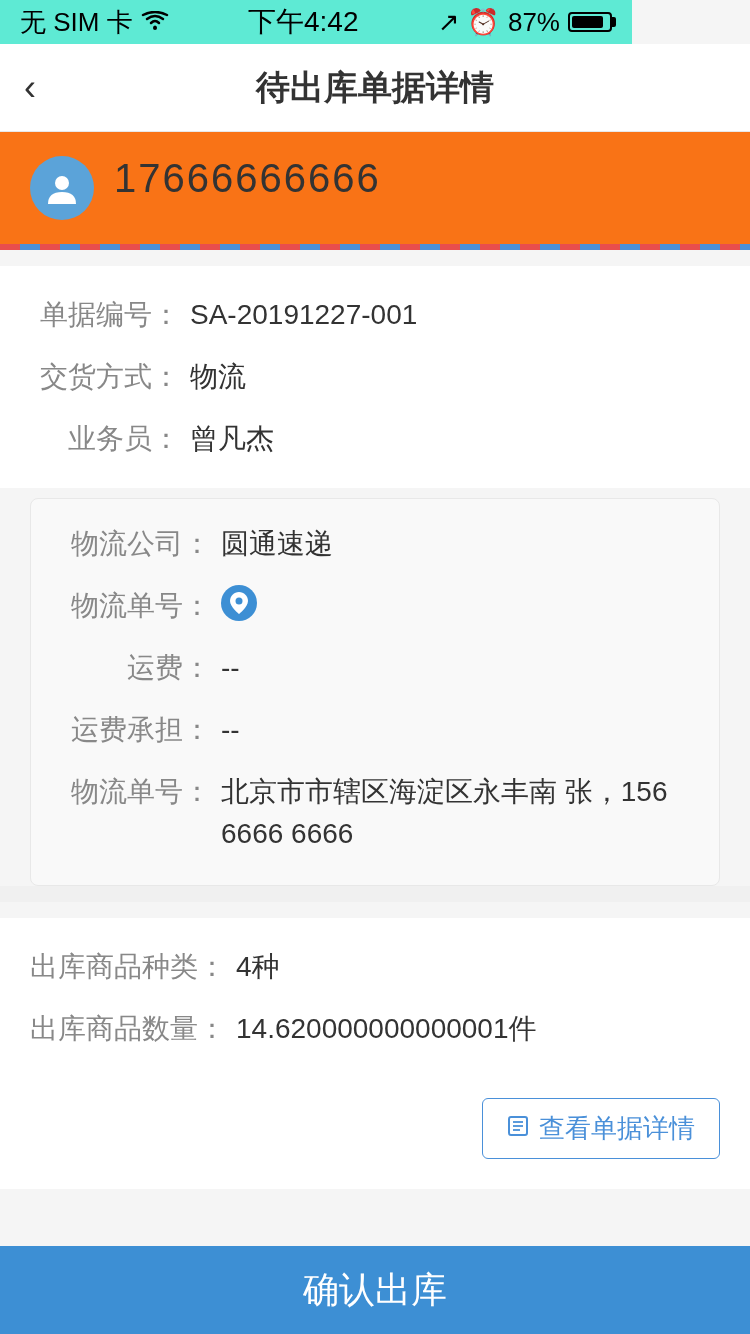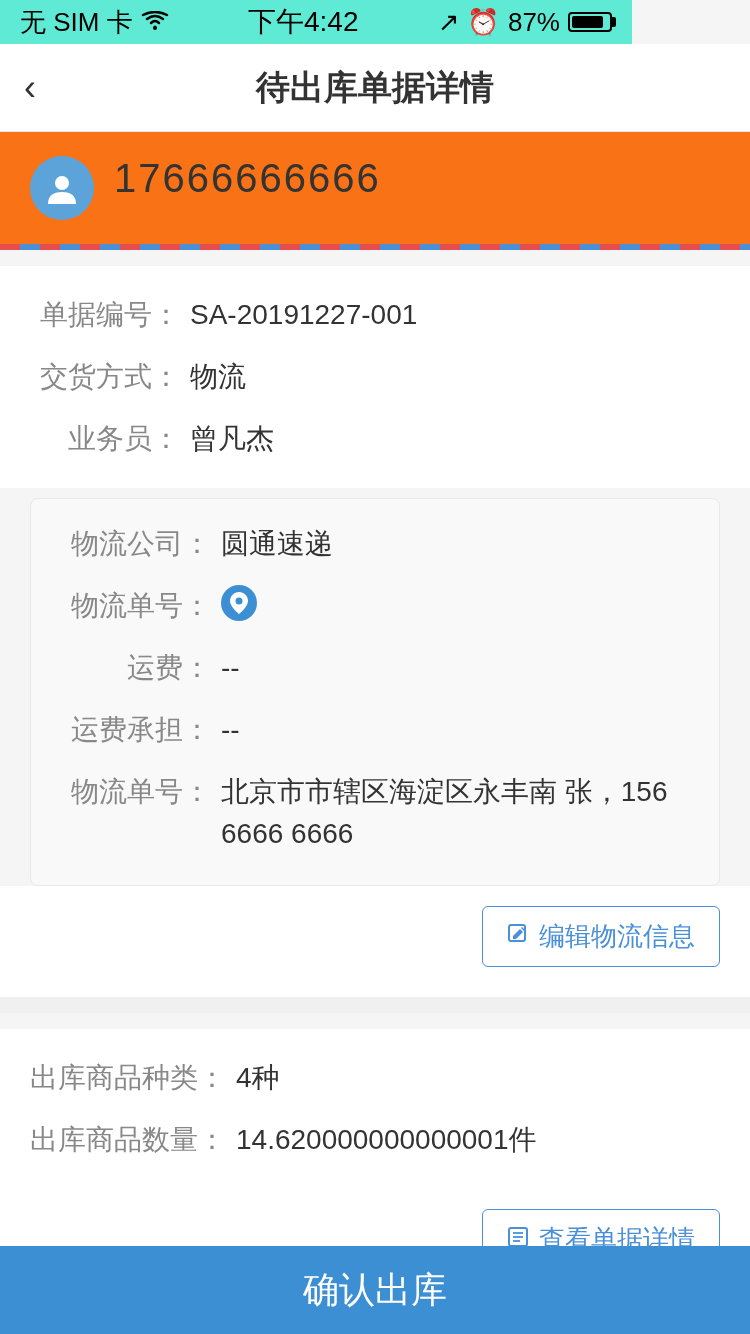--- a/index.html
+++ b/index.html
@@ -309,32 +309,20 @@
     <div class="info-row">
       <span class="info-label">运费承担：</span>
       <span class="info-value">--</span>
     </div>
     <div class="info-row">
       <span class="info-label">物流单号：</span>
       <span class="info-value address">北京市市辖区海淀区永丰南  张，156 6666 6666</span>
     </div>
   </div>
 
-  <div class="edit-btn" style="background:#fff; padding: 20px 30px 30px 0;">
-    <div class="edit-btn-inner">
-      <span class="edit-icon">
-        <svg width="22" height="22" viewBox="0 0 22 22">
-          <rect x="2" y="2" width="16" height="16" rx="2" fill="none" stroke="#4a90d9" stroke-width="2"></rect>
-          <path d="M13 6 L16 9 L9 16 L6 16 L6 13 Z" fill="#4a90d9"></path>
-          <path d="M14.5 4.5 L17.5 7.5" stroke="#4a90d9" stroke-width="1.5"></path>
-        </svg>
-      </span>
-      <span>编辑物流信息</span>
-    </div>
-  </div>
 
   <div class="gray-divider"></div>
 
   <div class="section">
     <div class="info-row">
       <span class="info-label">出库商品种类：</span>
       <span class="info-value">4种</span>
     </div>
     <div class="info-row">
       <span class="info-label">出库商品数量：</span>

